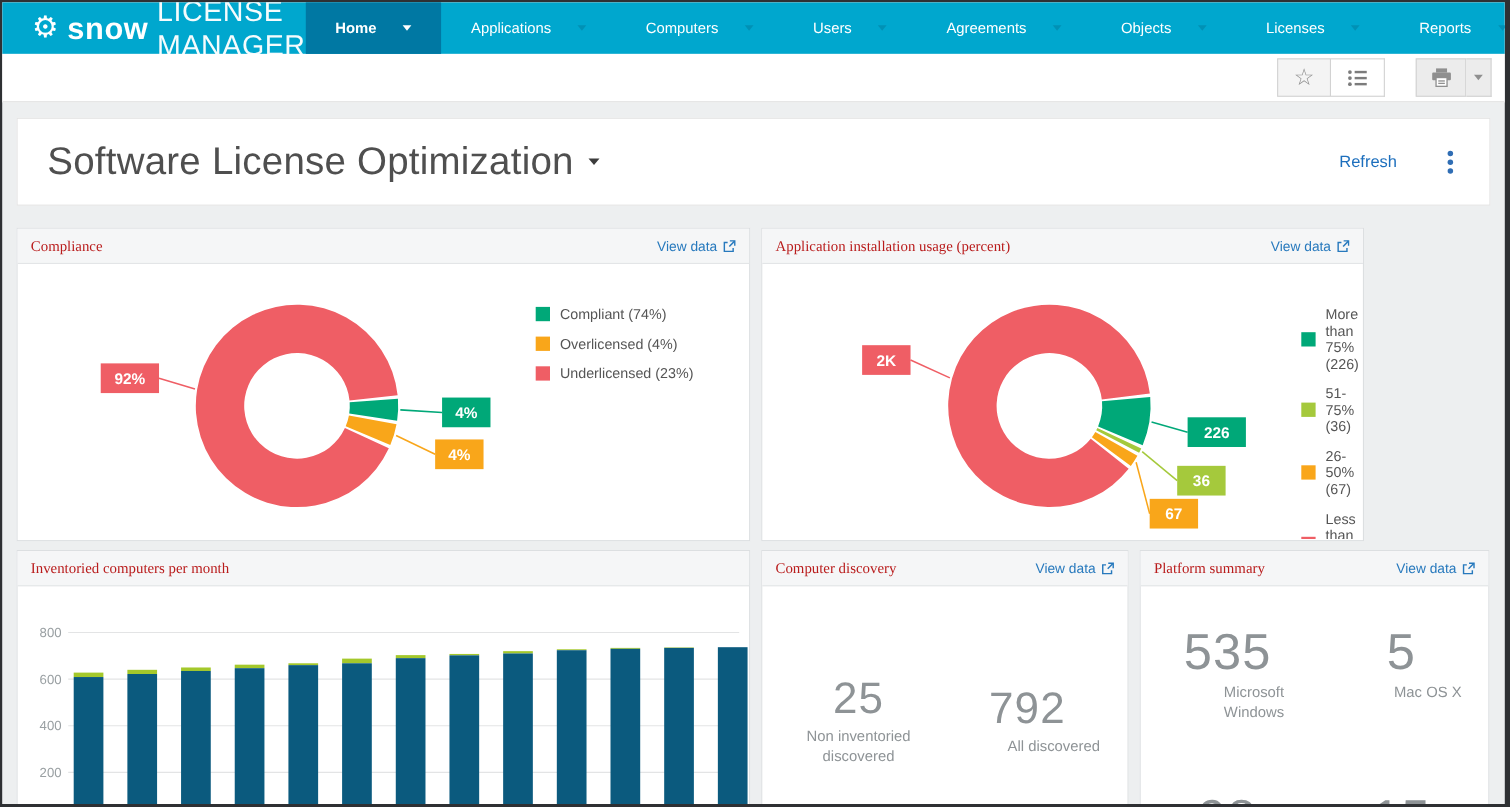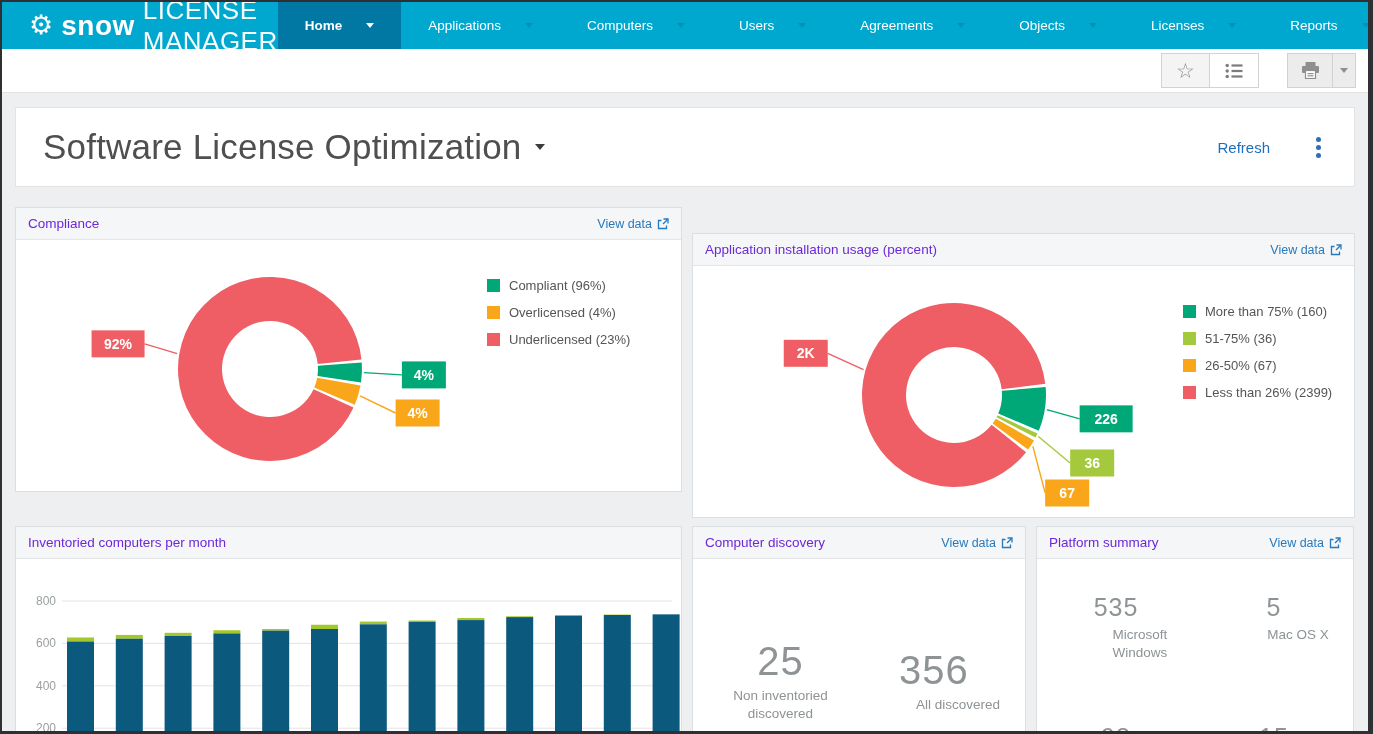--- a/index.html
+++ b/index.html
@@ -41,36 +41,36 @@
   .refresh{color:#1d6fbd;font-size:15px;cursor:pointer;text-decoration:none;}
   .kebab{margin-left:40px;display:flex;flex-direction:column;gap:3px;cursor:pointer;padding:2px 6px;}
   .kebab i{width:5px;height:5px;border-radius:50%;background:#2f6db4;display:block;}
   .row{display:flex;gap:10px;}
   .row1{margin-top:20px;}
   .row2{margin-top:8px;}
   .panel{background:#fff;border:1px solid #dcdfe1;}
   .row1 .panel{height:285px;}
   .row2 .panel{height:290px;}
   .panel-header{height:32px;background:#f5f6f7;border-bottom:1px solid #e3e5e7;display:flex;align-items:center;padding:0 12px;}
-  .panel-title{font-size:13.5px;color:#6d28d9;}
+  .panel-title{font-size:13.5px;color:#b91c1c;font-family:Liberation Serif, serif;}
   .view-data{margin-left:auto;display:flex;align-items:center;gap:5px;color:#2779bd;font-size:12.5px;cursor:pointer;text-decoration:none;}
   .panel-body{position:relative;height:calc(100% - 33px);overflow:hidden;}
   
   .legend{position:absolute;display:flex;flex-direction:column;gap:12px;}
   .legend-item{display:flex;align-items:center;gap:9px;}
   .legend-swatch{width:13px;height:13px;display:inline-block;flex:none;}
   .legend-label{font-size:13px;color:#555;}
   
   .cd-body{display:flex;align-items:center;justify-content:space-evenly;height:235px;padding-top:10px;}
   .stat{text-align:center;}
   .stat-value{font-size:40px;color:#8e9396;font-weight:400;letter-spacing:1px;line-height:1;}
   .stat-label{font-size:13.5px;color:#8e9396;margin-top:6px;line-height:1.3;margin-left:48px;}
   .stat-label.narrow{max-width:125px;margin-left:auto;margin-right:auto;}
   .ps-grid{display:grid;grid-template-columns:1fr 1fr;padding-top:36px;row-gap:64px;}
-  .ps-grid .stat-value{font-size:25px;}
+  .ps-grid .stat-value{font-size:46px;}
   svg text{font-family:"Liberation Sans",sans-serif;}
 </style>
 </head>
 <body>
 
 <div class="screen">
 
   <header class="navbar">
     <div class="brand">
       <span class="gear">⚙</span>
@@ -187,35 +187,35 @@
               <rect x="379.58167646763053" y="159.49600858036592" width="44" height="27" fill="#f9a61a"></rect>
               <text x="401.58167646763053" y="177.99600858036592" text-anchor="middle" fill="#fff" font-size="14" font-weight="bold">4%</text>
               <path d="M 337.5155280250276 167.5895915850483 A 92 92 0 1 1 345.49601437388117 119.38338137937589 L 301.7370509776771 123.98263376315263 A 48 48 0 1 0 297.57331896957965 149.1336999574165 Z" fill="#ef5e65"></path>
               <line x1="161.26221680894486" y1="113.64735954928751" x2="128.5678871125267" y2="103.84780181479019" stroke="#ef5e65" stroke-width="1.4"></line>
               <rect x="75.5678871125267" y="90.34780181479019" width="53" height="27" fill="#ef5e65"></rect>
               <text x="102.0678871125267" y="108.84780181479019" text-anchor="middle" fill="#fff" font-size="14" font-weight="bold">92%</text>
             </svg>
           <div class="legend" style="left:471px;top:38px;">
             <div class="legend-item">
                 <span class="legend-swatch" style="background: rgb(0, 168, 120);"></span>
-                <span class="legend-label">Compliant (96%)</span>
+                <span class="legend-label">Compliant (74%)</span>
               </div>
             <div class="legend-item">
                 <span class="legend-swatch" style="background: rgb(249, 166, 26);"></span>
                 <span class="legend-label">Overlicensed (4%)</span>
               </div>
             <div class="legend-item">
                 <span class="legend-swatch" style="background: rgb(239, 94, 101);"></span>
                 <span class="legend-label">Underlicensed (23%)</span>
               </div>
           </div>
         </div>
       </section>
 
-      <section class="panel" style="width:663px;margin-top:26px;">
+      <section class="panel" style="width:548px;">
         <div class="panel-header">
           <span class="panel-title">Application installation usage (percent)</span>
           <a class="view-data">
             <span>View data</span>
             <svg width="12" height="12" viewBox="0 0 12 12">
               <path d="M4.5 2.5H1.5v8h8V7.5" fill="none" stroke="#2779bd" stroke-width="1.3"></path>
               <path d="M6.5 1h4.5v4.5" fill="none" stroke="#2779bd" stroke-width="1.3"></path>
               <path d="M10.8 1.2L6 6" fill="none" stroke="#2779bd" stroke-width="1.3"></path>
             </svg>
           </a>
@@ -235,21 +235,21 @@
               <rect x="352.16170645818823" y="213.4904868645659" width="44" height="27" fill="#f9a61a"></rect>
               <text x="374.16170645818823" y="231.9904868645659" text-anchor="middle" fill="#fff" font-size="14" font-weight="bold">67</text>
               <path d="M 333.083415871322 186.16625889737787 A 92 92 0 1 1 352.3142459510016 117.78802040672637 L 308.64221527878345 123.15027151655289 A 48 48 0 1 0 298.6087387154724 158.8258742073276 Z" fill="#ef5e65"></path>
               <line x1="170.51062209964385" y1="103.55058964913857" x2="134.75144471643776" y2="87.3062851698653" stroke="#ef5e65" stroke-width="1.4"></line>
               <rect x="90.75144471643776" y="73.8062851698653" width="44" height="27" fill="#ef5e65"></rect>
               <text x="112.75144471643776" y="92.3062851698653" text-anchor="middle" fill="#fff" font-size="14" font-weight="bold">2K</text>
             </svg>
           <div class="legend" style="left:490px;top:38px;">
             <div class="legend-item">
                 <span class="legend-swatch" style="background: rgb(0, 168, 120);"></span>
-                <span class="legend-label">More than 75% (160)</span>
+                <span class="legend-label">More than 75% (226)</span>
               </div>
             <div class="legend-item">
                 <span class="legend-swatch" style="background: rgb(165, 201, 60);"></span>
                 <span class="legend-label">51-75% (36)</span>
               </div>
             <div class="legend-item">
                 <span class="legend-swatch" style="background: rgb(249, 166, 26);"></span>
                 <span class="legend-label">26-50% (67)</span>
               </div>
             <div class="legend-item">
@@ -318,21 +318,21 @@
             </svg>
           </a>
         </div>
         <div class="panel-body">
           <div class="cd-body">
             <div class="stat">
               <div class="stat-value">25</div>
               <div class="stat-label narrow">Non inventoried discovered</div>
             </div>
             <div class="stat">
-              <div class="stat-value">356</div>
+              <div class="stat-value">792</div>
               <div class="stat-label">All discovered</div>
             </div>
           </div>
         </div>
       </section>
 
       <section class="panel" style="width:318px;">
         <div class="panel-header">
           <span class="panel-title">Platform summary</span>
           <a class="view-data">

